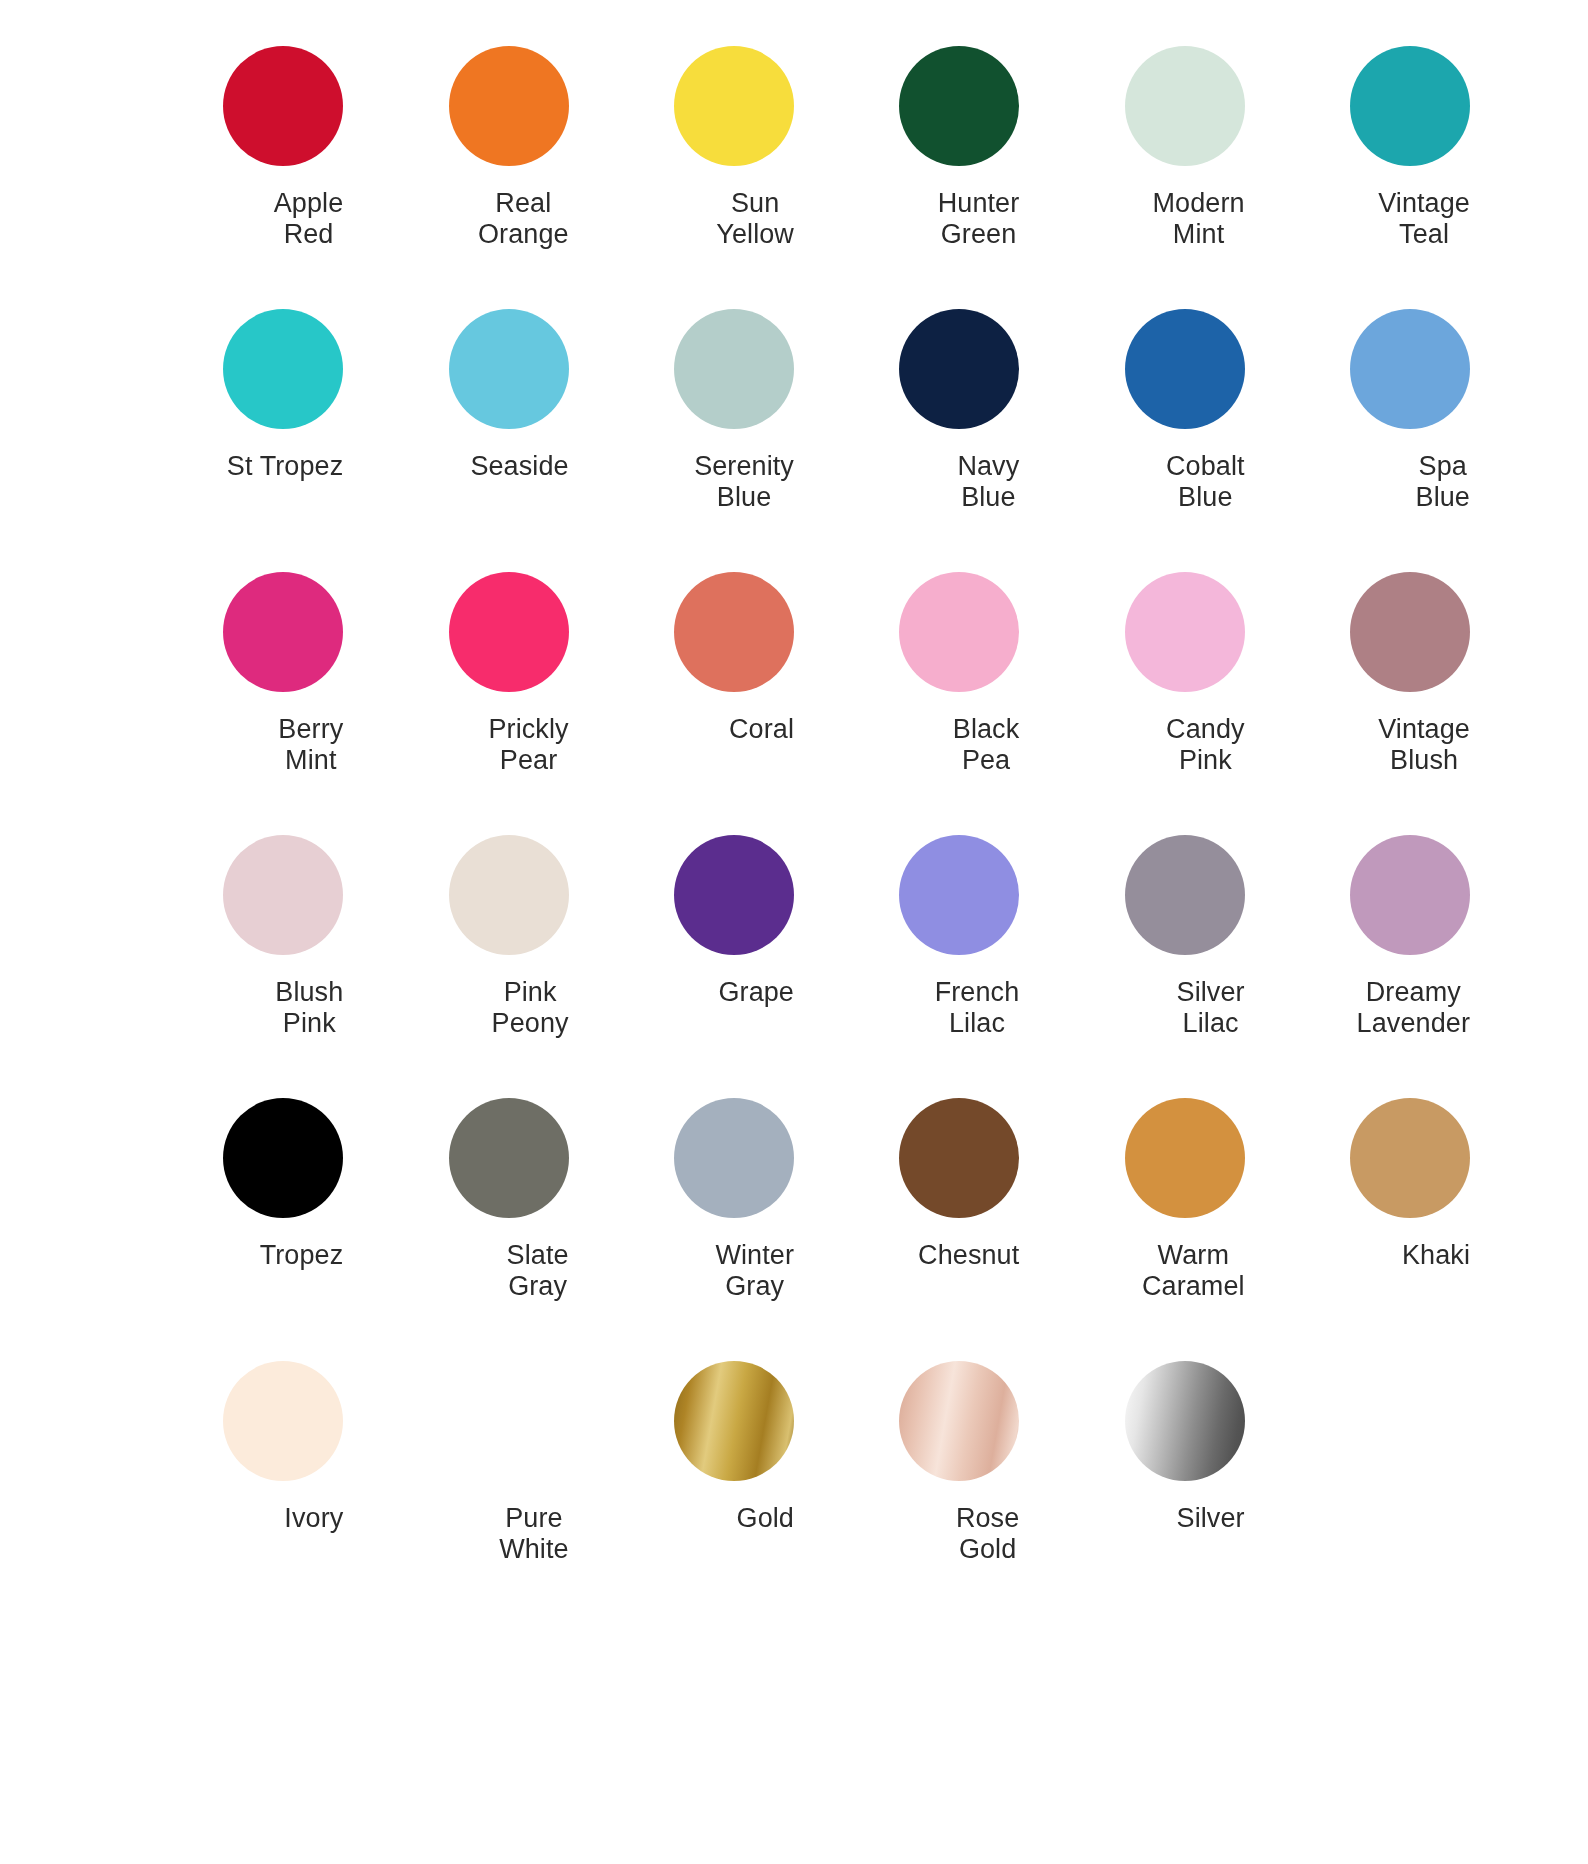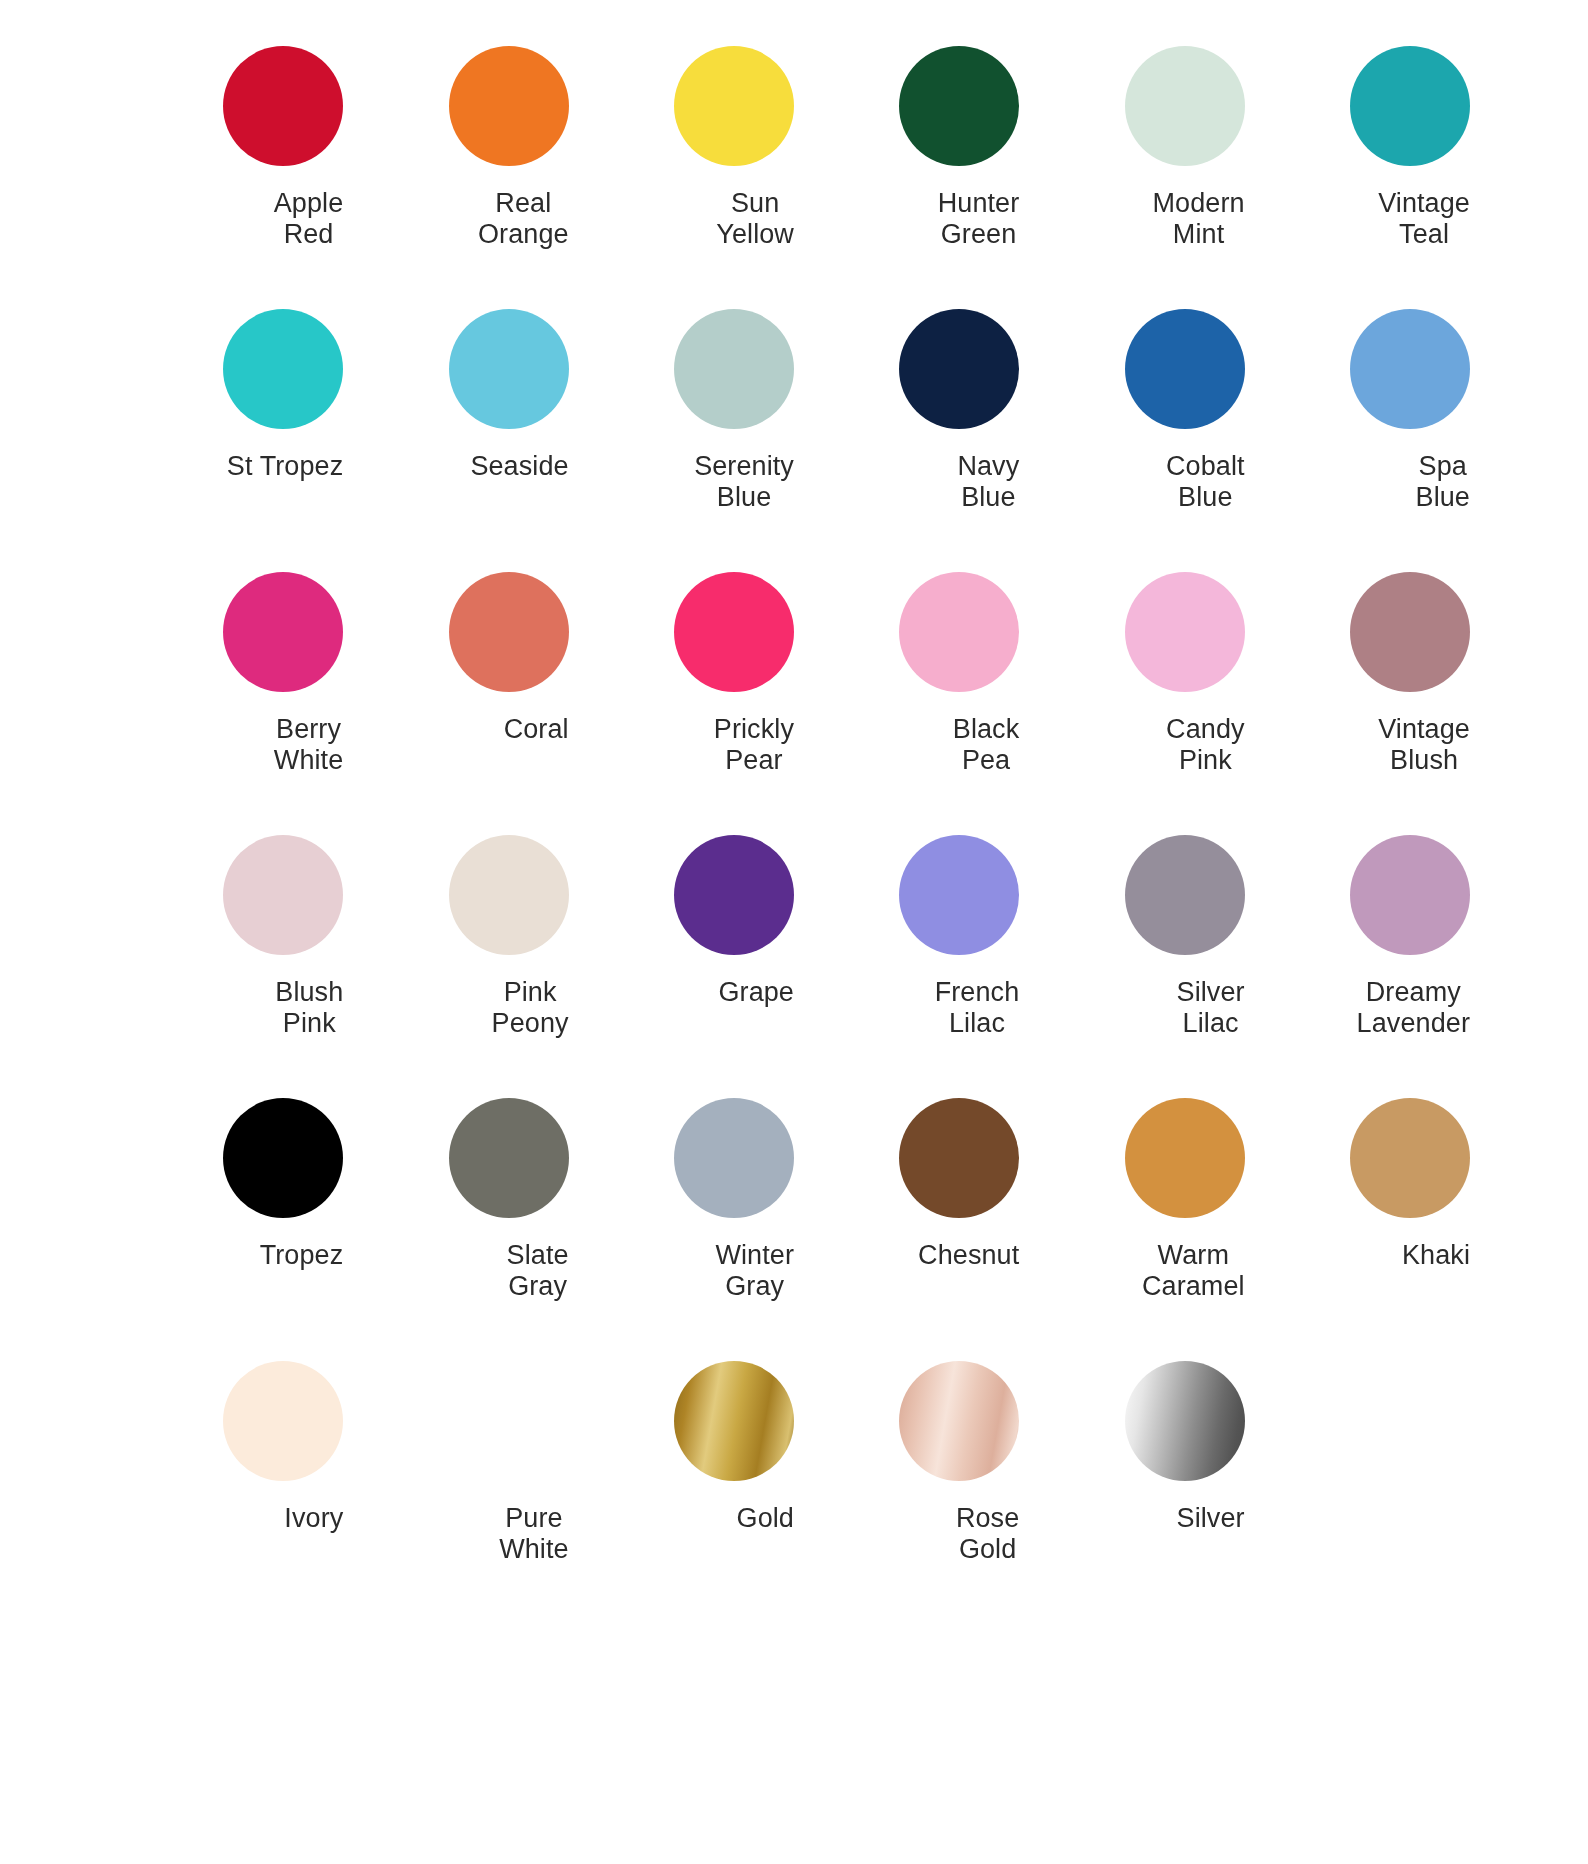--- a/index.html
+++ b/index.html
@@ -123,32 +123,32 @@
 Blue</div>
       </div>
       <div class="swatch-cell">
         <div class="swatch-dot" style="background: rgb(108, 166, 220);"></div>
         <div class="swatch-label">Spa
 Blue</div>
       </div>
       <div class="swatch-cell">
         <div class="swatch-dot" style="background: rgb(222, 42, 126);"></div>
         <div class="swatch-label">Berry
-White</div>
-      </div>
-      <div class="swatch-cell">
-        <div class="swatch-dot" style="background: rgb(222, 113, 93);"></div>
-        <div class="swatch-label">Coral</div>
+Mint</div>
       </div>
       <div class="swatch-cell">
         <div class="swatch-dot" style="background: rgb(247, 44, 108);"></div>
         <div class="swatch-label">Prickly
 Pear</div>
       </div>
       <div class="swatch-cell">
+        <div class="swatch-dot" style="background: rgb(222, 113, 93);"></div>
+        <div class="swatch-label">Coral</div>
+      </div>
+      <div class="swatch-cell">
         <div class="swatch-dot" style="background: rgb(246, 174, 205);"></div>
         <div class="swatch-label">Black
 Pea</div>
       </div>
       <div class="swatch-cell">
         <div class="swatch-dot" style="background: rgb(244, 183, 218);"></div>
         <div class="swatch-label">Candy
 Pink</div>
       </div>
       <div class="swatch-cell">

